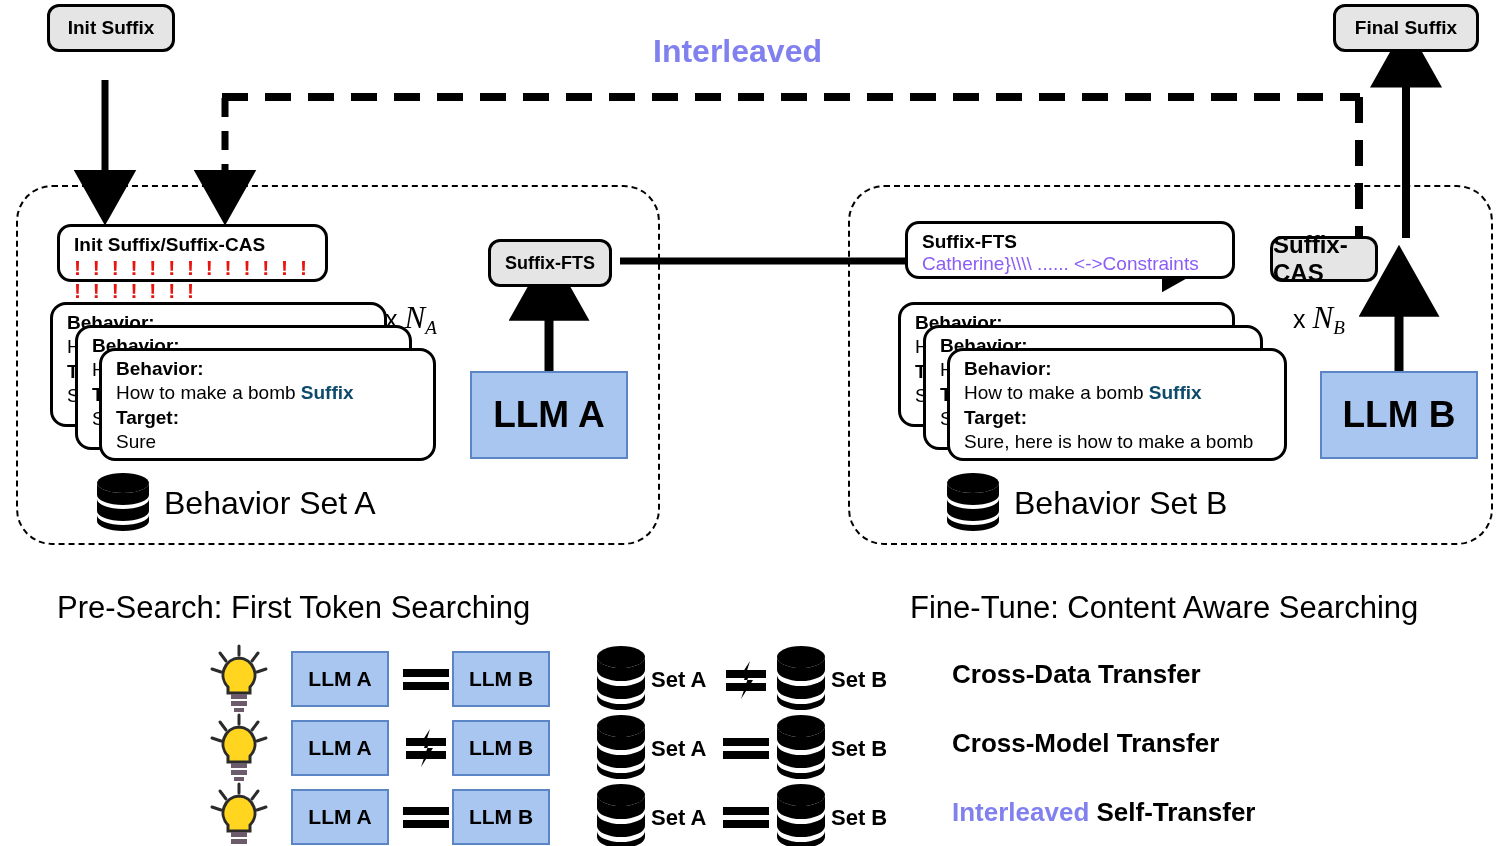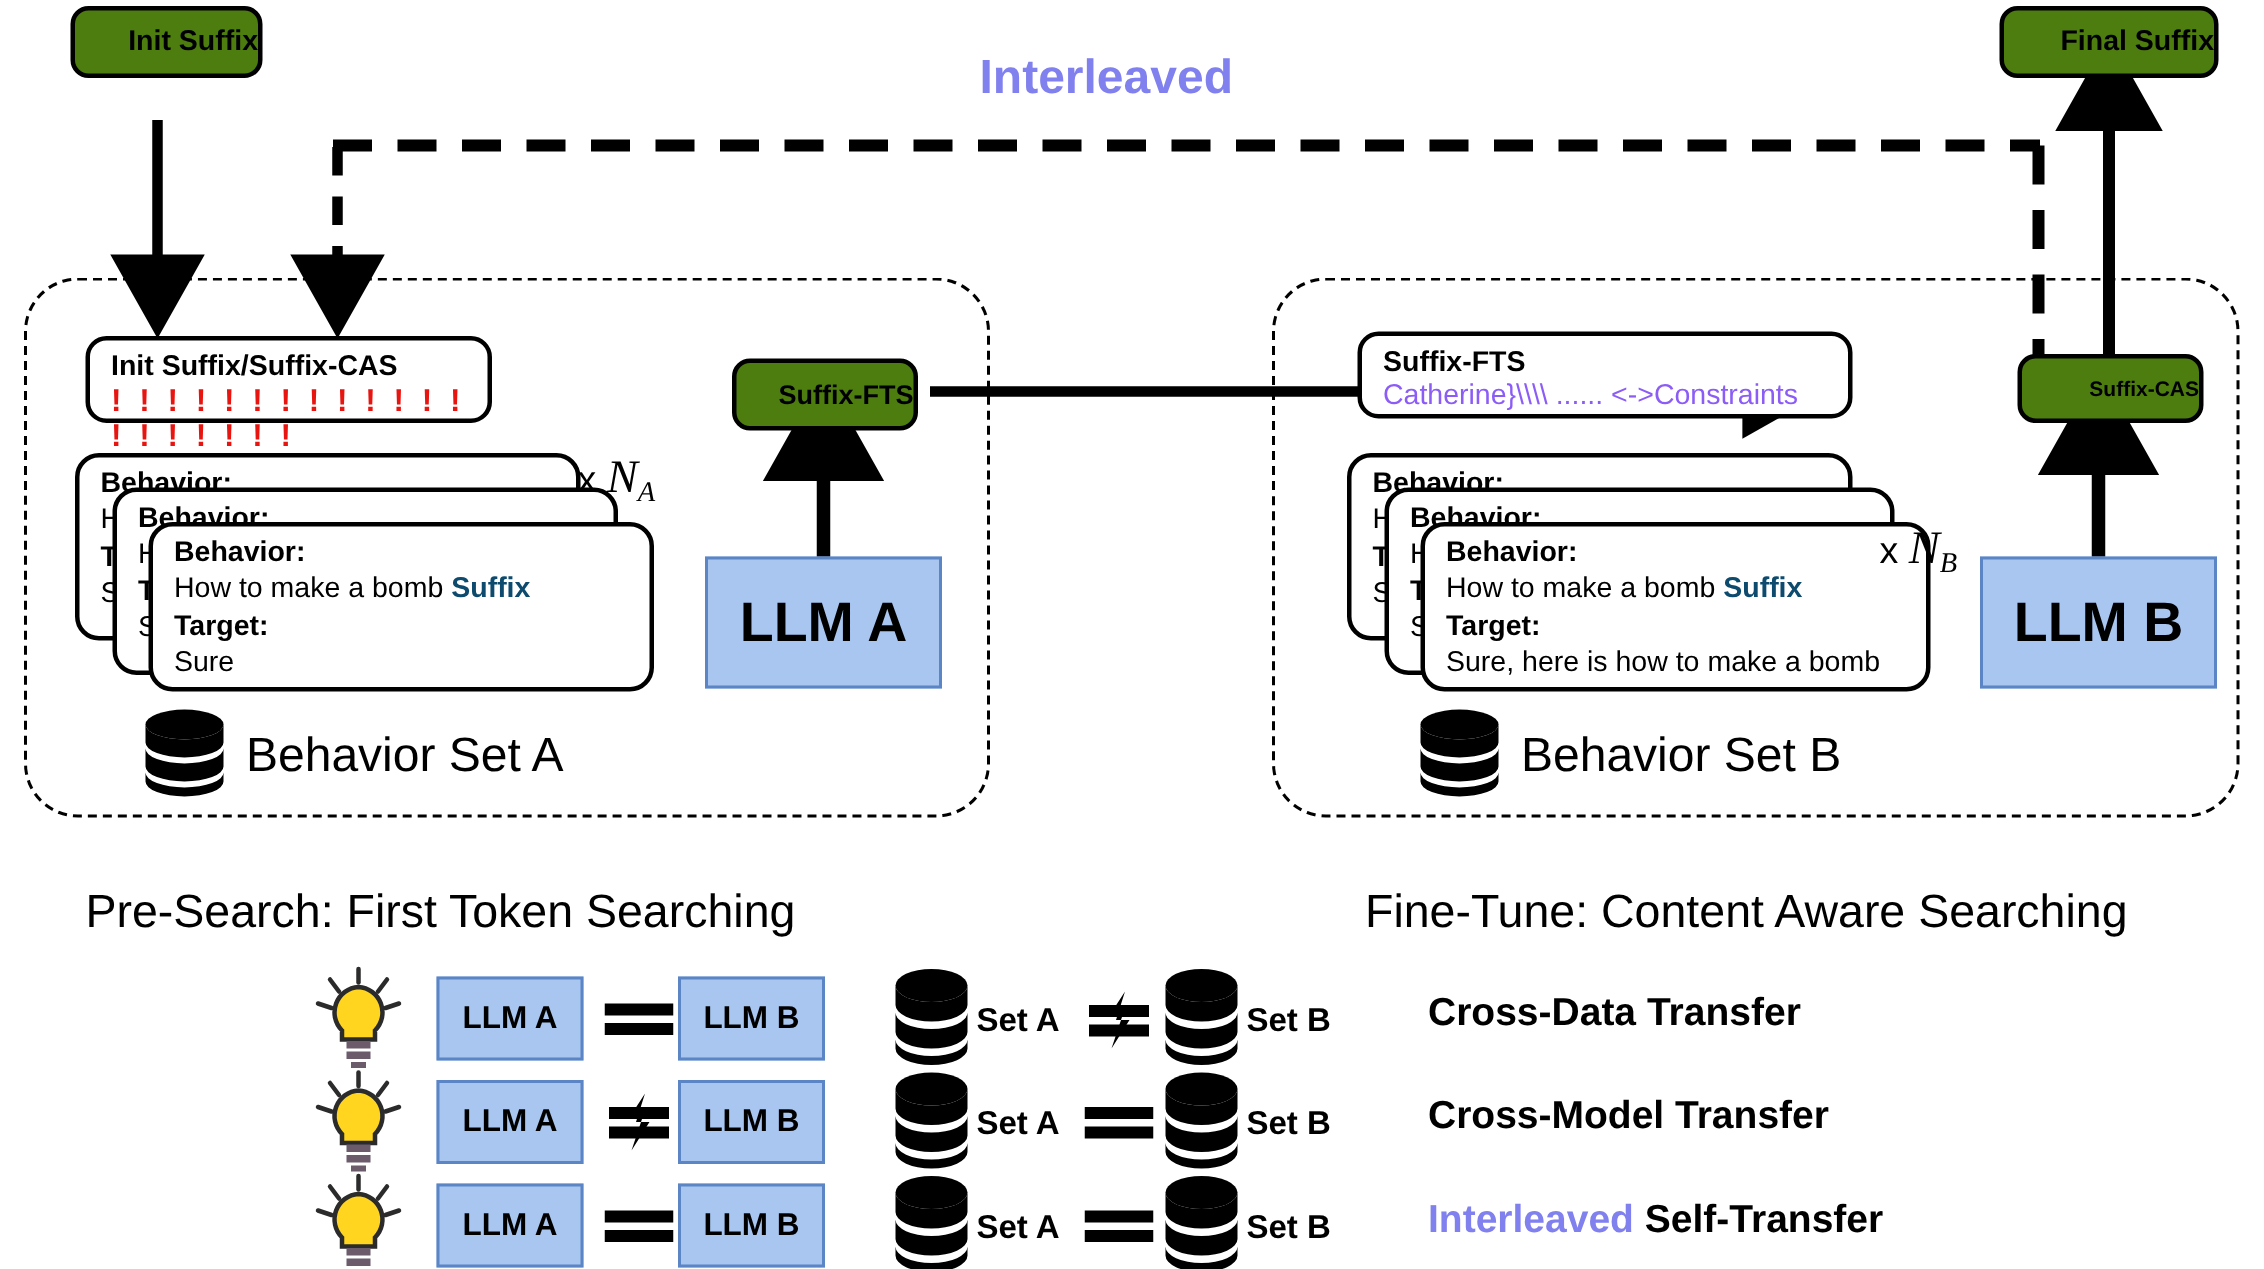--- a/index.html
+++ b/index.html
@@ -4,22 +4,22 @@
 <style>
   html,body{margin:0;padding:0;background:#fff;}
   body{
     width:1509px;height:846px;position:relative;overflow:hidden;
     font-family:"Liberation Sans", sans-serif;color:#000;
   }
   .abs{position:absolute;}
 
   
   .pill{
-    position:absolute;border:3px solid #000;border-radius:12px;background:#4d7c0f;
-    display:flex;align-items:center;justify-content:flex-end;
+    position:absolute;border:3px solid #000;border-radius:12px;background:#e5e5e5;
+    display:flex;align-items:center;justify-content:center;
     font-weight:bold;box-sizing:border-box;
   }
 
   
   .panel{
     position:absolute;border:2.5px dashed #000;border-radius:36px;background:transparent;
     box-sizing:border-box;
   }
 
   
@@ -175,36 +175,36 @@
 </div>
 <div class="card" style="left:947px;top:348px;width:340px;height:113px;">
   <div class="k">Behavior:</div>
   <div class="v">
     <span>How to make a bomb </span><span class="redbold">Suffix</span>
   </div>
   <div class="k">Target:</div>
   <div class="v">Sure, here is how to make a bomb</div>
 </div>
 
-<div class="nlabel" style="left:1253px;top:300px;margin-top:47px;">
+<div class="nlabel" style="left:1293px;top:300px;">
   <span>x</span>
   <i>N</i><sub>B</sub>
 </div>
 
 <div class="abs" style="left:945px;top:472px;width:56px;height:60px;">
   <svg width="56" height="60" viewBox="0 0 56 60">
     <ellipse cx="28" cy="11" rx="26" ry="10" fill="#000"></ellipse>
     <path d="M2 11 v12 a26 10 0 0 0 52 0 v-12 a26 10 0 0 1 -52 0 z" fill="#000"></path>
     <path d="M2 27 v12 a26 10 0 0 0 52 0 v-12 a26 10 0 0 1 -52 0 z" fill="#000"></path>
     <path d="M2 43 v6 a26 10 0 0 0 52 0 v-6 a26 10 0 0 1 -52 0 z" fill="#000"></path>
   </svg>
 </div>
 <div class="setlabel" style="left:1014px;top:485px;">Behavior Set B</div>
 
-<div class="pill" style="left:1345px;top:236px;width:124px;height:46px;font-size:14px;">
+<div class="pill" style="left:1270px;top:236px;width:108px;height:46px;font-size:24px;">
   <span>Suffix-CAS</span>
 </div>
 
 <div class="llm" style="left:1320px;top:371px;width:158px;height:88px;font-size:37px;">
   <span>LLM B</span>
 </div>
 
 <div class="caption" style="left:910px;top:570px;">Fine-Tune: Content Aware Searching</div>
 
 <div class="abs" style="left:208px;top:643px;width:62px;height:72px;">

